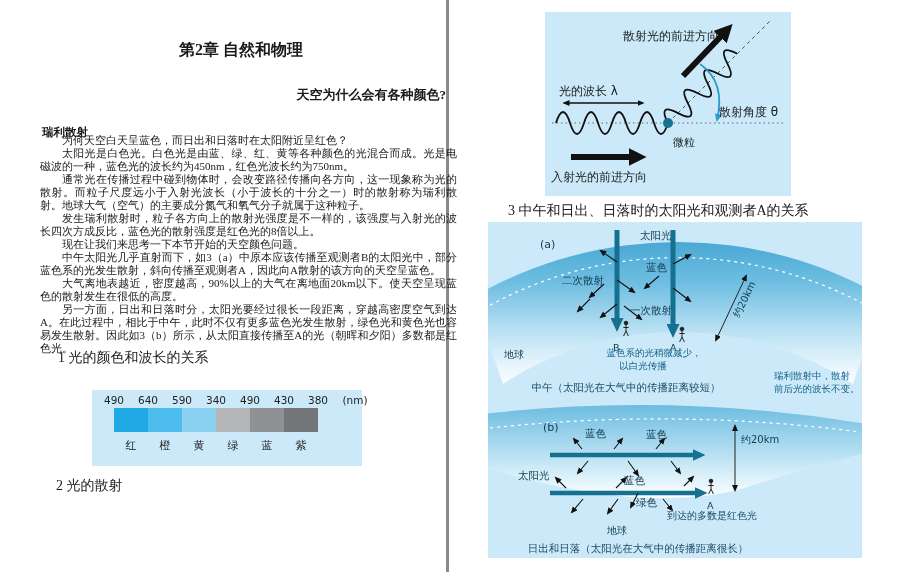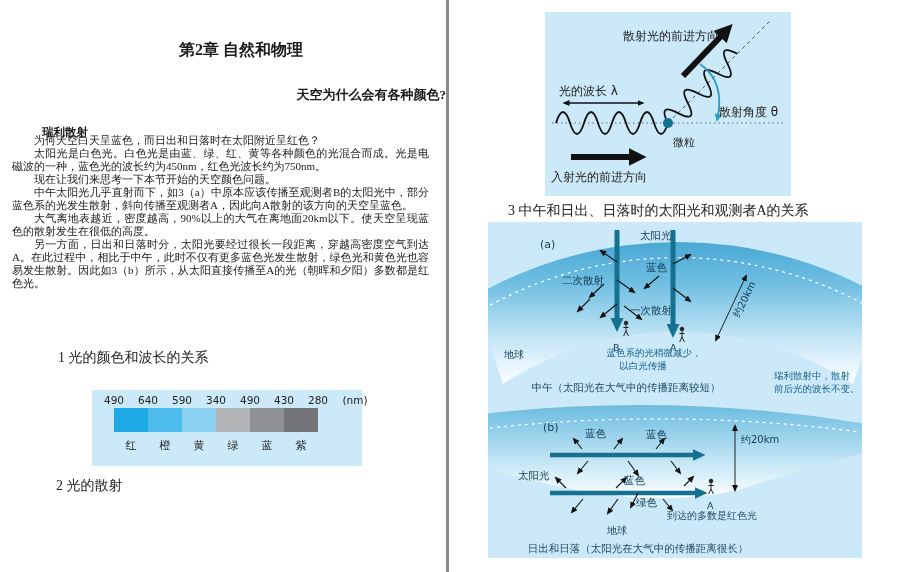--- a/index.html
+++ b/index.html
@@ -5,21 +5,21 @@
   html,body{margin:0;padding:0;background:#fff;}
   .canvas{position:relative;width:898px;height:572px;background:#ffffff;overflow:hidden;
           font-family:"Liberation Serif","DejaVu Serif",serif;color:#1a1a1a;}
   .divider{position:absolute;left:446px;top:0;width:3px;height:572px;background:#8a8a8a;}
   
   .chapter-title{position:absolute;left:0;top:40px;width:482px;text-align:center;
                  font-size:16px;font-weight:bold;margin:0;}
   .question-title{position:absolute;left:0;top:86px;width:446px;text-align:right;
                   font-size:13px;font-weight:bold;margin:0;}
   .section-heading{position:absolute;left:29px;top:112px;font-size:11.5px;font-weight:bold;margin:13px;}
-  .body-text{position:absolute;left:12px;top:134px;width:417px;font-size:11px;line-height:13px;
+  .body-text{position:absolute;left:40px;top:134px;width:417px;font-size:11px;line-height:13px;
              text-align:justify;}
   .body-text p{margin:0;text-indent:2em;}
   .fig-caption{position:absolute;font-size:14px;margin:1px;}
   .cap1{left:57px;top:348px;}
   .cap2{left:55px;top:476px;}
   .cap3{left:507px;top:201px;}
   
   .wl-panel{position:absolute;left:92px;top:390px;width:270px;height:76px;background:#cbe9f8;
             font-family:"DejaVu Sans","Liberation Sans",sans-serif;}
   .wl-ticks{position:absolute;left:5px;top:4px;display:flex;font-size:10.5px;color:#222;}
@@ -40,37 +40,39 @@
 <div class="canvas">
   <div class="divider"></div>
 
   <h1 class="chapter-title">第2章 自然和物理</h1>
   <h2 class="question-title">天空为什么会有各种颜色?</h2>
   <h3 class="section-heading">瑞利散射</h3>
 
   <div class="body-text">
     <p>为何天空白天呈蓝色，而日出和日落时在太阳附近呈红色？</p>
     <p>太阳光是白色光。白色光是由蓝、绿、红、黄等各种颜色的光混合而成。光是电磁波的一种，蓝色光的波长约为450nm，红色光波长约为750nm。</p>
+    <p>通常光在传播过程中碰到物体时，会改变路径传播向各方向，这一现象称为光的散射。而粒子尺度远小于入射光波长（小于波长的十分之一）时的散射称为瑞利散射。地球大气（空气）的主要成分氮气和氧气分子就属于这种粒子。</p>
+    <p>发生瑞利散射时，粒子各方向上的散射光强度是不一样的，该强度与入射光的波长四次方成反比，蓝色光的散射强度是红色光的8倍以上。</p>
     <p>现在让我们来思考一下本节开始的天空颜色问题。</p>
     <p>中午太阳光几乎直射而下，如3（a）中原本应该传播至观测者B的太阳光中，部分蓝色系的光发生散射，斜向传播至观测者A，因此向A散射的该方向的天空呈蓝色。</p>
     <p>大气离地表越近，密度越高，90%以上的大气在离地面20km以下。使天空呈现蓝色的散射发生在很低的高度。</p>
     <p>另一方面，日出和日落时分，太阳光要经过很长一段距离，穿越高密度空气到达A。在此过程中，相比于中午，此时不仅有更多蓝色光发生散射，绿色光和黄色光也容易发生散射。因此如3（b）所示，从太阳直接传播至A的光（朝晖和夕阳）多数都是红色光。</p>
   </div>
 
   <p class="fig-caption cap1">1 光的颜色和波长的关系</p>
 
   <div class="wl-panel">
     <div class="wl-ticks">
       <span>490</span>
       <span>640</span>
       <span>590</span>
       <span>340</span>
       <span>490</span>
       <span>430</span>
-      <span>280</span>
+      <span>380</span>
       <span class="wl-unit">(nm)</span>
     </div>
     <div class="wl-bar">
       <div style="background: rgb(31, 169, 228);"></div>
       <div style="background: rgb(76, 188, 236);"></div>
       <div style="background: rgb(139, 210, 242);"></div>
       <div style="background: rgb(179, 181, 183);"></div>
       <div style="background: rgb(143, 145, 148);"></div>
       <div style="background: rgb(115, 117, 121);"></div>
     </div>

